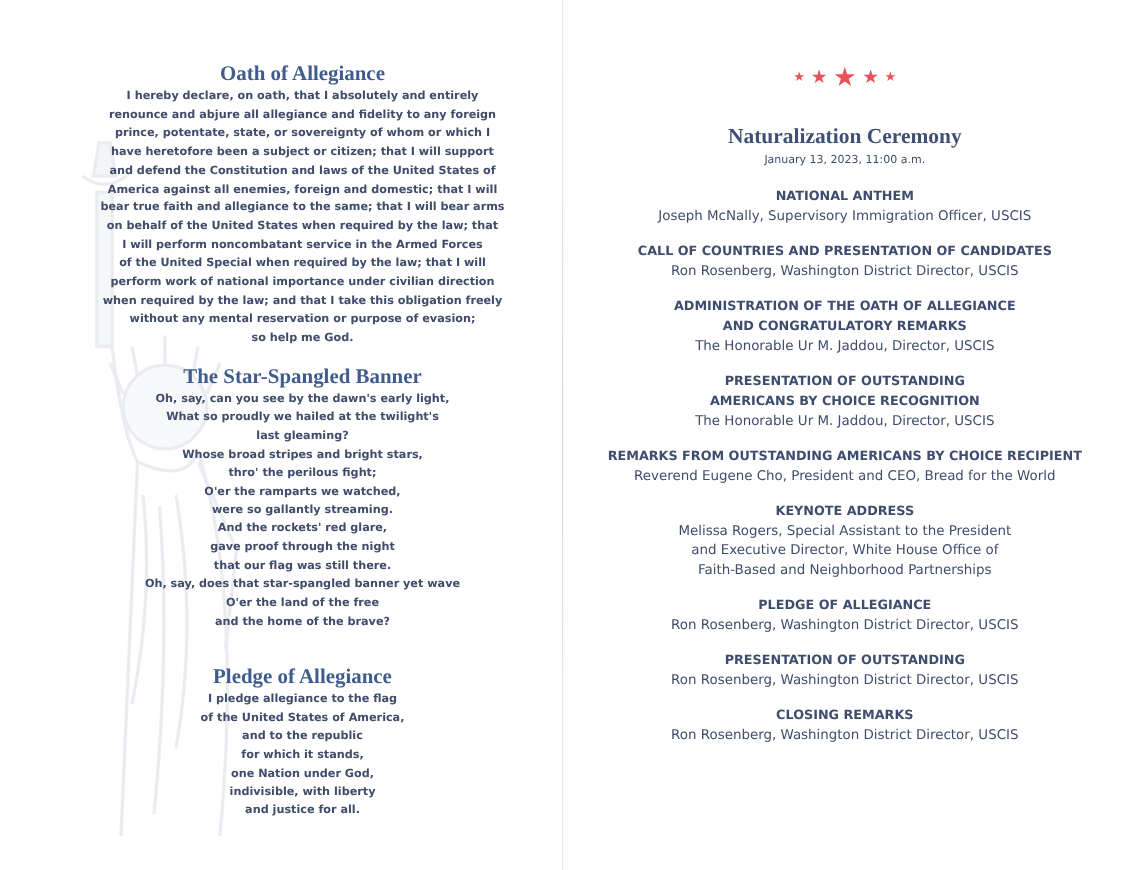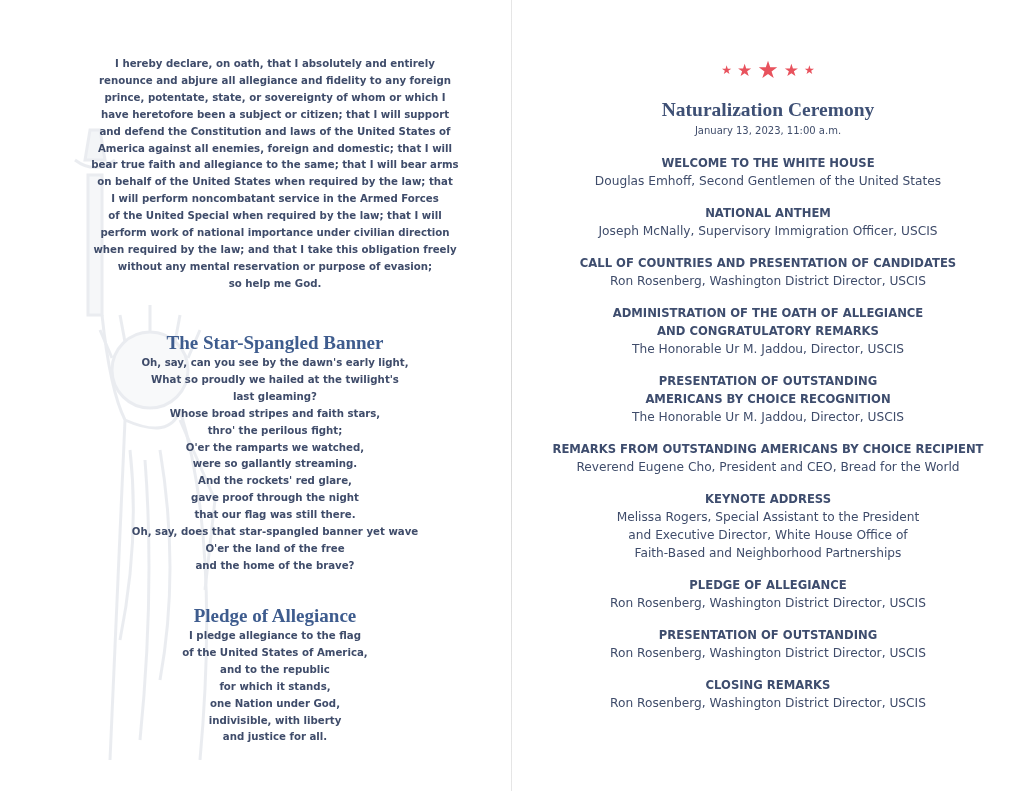--- a/index.html
+++ b/index.html
@@ -45,21 +45,21 @@
     position: absolute; left: 0; top: 58px; width: 512px; text-align: center;
   }
   .stars {
     display: flex; justify-content: center; align-items: center; gap: 5px;
     height: 24px;
   }
   .star { color: #e8525d; font-family: "DejaVu Sans", sans-serif; line-height: 1; }
   .ceremony-title {
     font-family: "Liberation Serif", "DejaVu Serif", serif;
     font-weight: bold; color: #3e5075; font-size: 19.5px; line-height: 24px;
-    margin-top: 16px;
+    margin-top: 31px;
   }
   .datetime {
     font-family: "DejaVu Sans", "Liberation Sans", sans-serif;
     font-size: 10px; color: #3f4c6a; line-height: 18px; margin-top: 0px;
   }
   .item { margin-top: 14px; }
   .item-title {
     font-family: "DejaVu Sans", "Liberation Sans", sans-serif;
     font-weight: bold; font-size: 11.6px; line-height: 18px;
     color: #3e4d6e; white-space: nowrap;
@@ -83,20 +83,21 @@
         <circle cx="120" cy="250" r="38" fill="#d5dbe5"></circle>
         <path d="M82 238 L70 210 M95 222 L90 195 M120 212 L120 185 M145 222 L150 195 M158 238 L170 210"></path>
         <path d="M72 195 Q80 270 95 300 L80 640 M150 290 Q190 420 170 640 M95 300 Q140 320 150 290"></path>
         <path d="M100 330 Q110 420 90 520 M130 330 Q150 450 130 560 M115 340 Q125 470 110 620"></path>
         <path d="M150 300 L185 380 L175 470"></path>
       </g>
     </svg>
 
     <div class="left-col">
       <section class="sec-oath">
+        <h2 class="serif-title">Oath of Allegiance</h2>
         <p class="body-text">
           <span class="line">I hereby declare, on oath, that I absolutely and entirely</span>
           <span class="line">renounce and abjure all allegiance and fidelity to any foreign</span>
           <span class="line">prince, potentate, state, or sovereignty of whom or which I</span>
           <span class="line">have heretofore been a subject or citizen; that I will support</span>
           <span class="line">and defend the Constitution and laws of the United States of</span>
           <span class="line">America against all enemies, foreign and domestic; that I will</span>
           <span class="line">bear true faith and allegiance to the same; that I will bear arms</span>
           <span class="line">on behalf of the United States when required by the law; that</span>
           <span class="line">I will perform noncombatant service in the Armed Forces</span>
@@ -107,21 +108,21 @@
           <span class="line">so help me God.</span>
         </p>
       </section>
 
       <section class="sec-anthem">
         <h2 class="serif-title">The Star-Spangled Banner</h2>
         <p class="body-text">
           <span class="line">Oh, say, can you see by the dawn's early light,</span>
           <span class="line">What so proudly we hailed at the twilight's</span>
           <span class="line">last gleaming?</span>
-          <span class="line">Whose broad stripes and faith stars,</span>
+          <span class="line">Whose broad stripes and bright stars,</span>
           <span class="line">thro' the perilous fight;</span>
           <span class="line">O'er the ramparts we watched,</span>
           <span class="line">were so gallantly streaming.</span>
           <span class="line">And the rockets' red glare,</span>
           <span class="line">gave proof through the night</span>
           <span class="line">that our flag was still there.</span>
           <span class="line">Oh, say, does that star-spangled banner yet wave</span>
           <span class="line">O'er the land of the free</span>
           <span class="line">and the home of the brave?</span>
         </p>
@@ -150,24 +151,20 @@
         <span class="star" style="font-size:12px">★</span>
         <span class="star" style="font-size:17px">★</span>
         <span class="star" style="font-size:24px">★</span>
         <span class="star" style="font-size:17px">★</span>
         <span class="star" style="font-size:12px">★</span>
       </div>
       <div class="ceremony-title">Naturalization Ceremony</div>
       <div class="datetime">January 13, 2023, 11:00 a.m.</div>
 
       <div class="item">
-        <div class="item-title">WELCOME TO THE WHITE HOUSE</div>
-        <div class="item-sub">Douglas Emhoff, Second Gentlemen of the United States</div>
-      </div>
-      <div class="item">
         <div class="item-title">NATIONAL ANTHEM</div>
         <div class="item-sub">Joseph McNally, Supervisory Immigration Officer, USCIS</div>
       </div>
       <div class="item">
         <div class="item-title">CALL OF COUNTRIES AND PRESENTATION OF CANDIDATES</div>
         <div class="item-sub">Ron Rosenberg, Washington District Director, USCIS</div>
       </div>
       <div class="item">
         <div class="item-title">ADMINISTRATION OF THE OATH OF ALLEGIANCE</div>
         <div class="item-title">AND CONGRATULATORY REMARKS</div>

